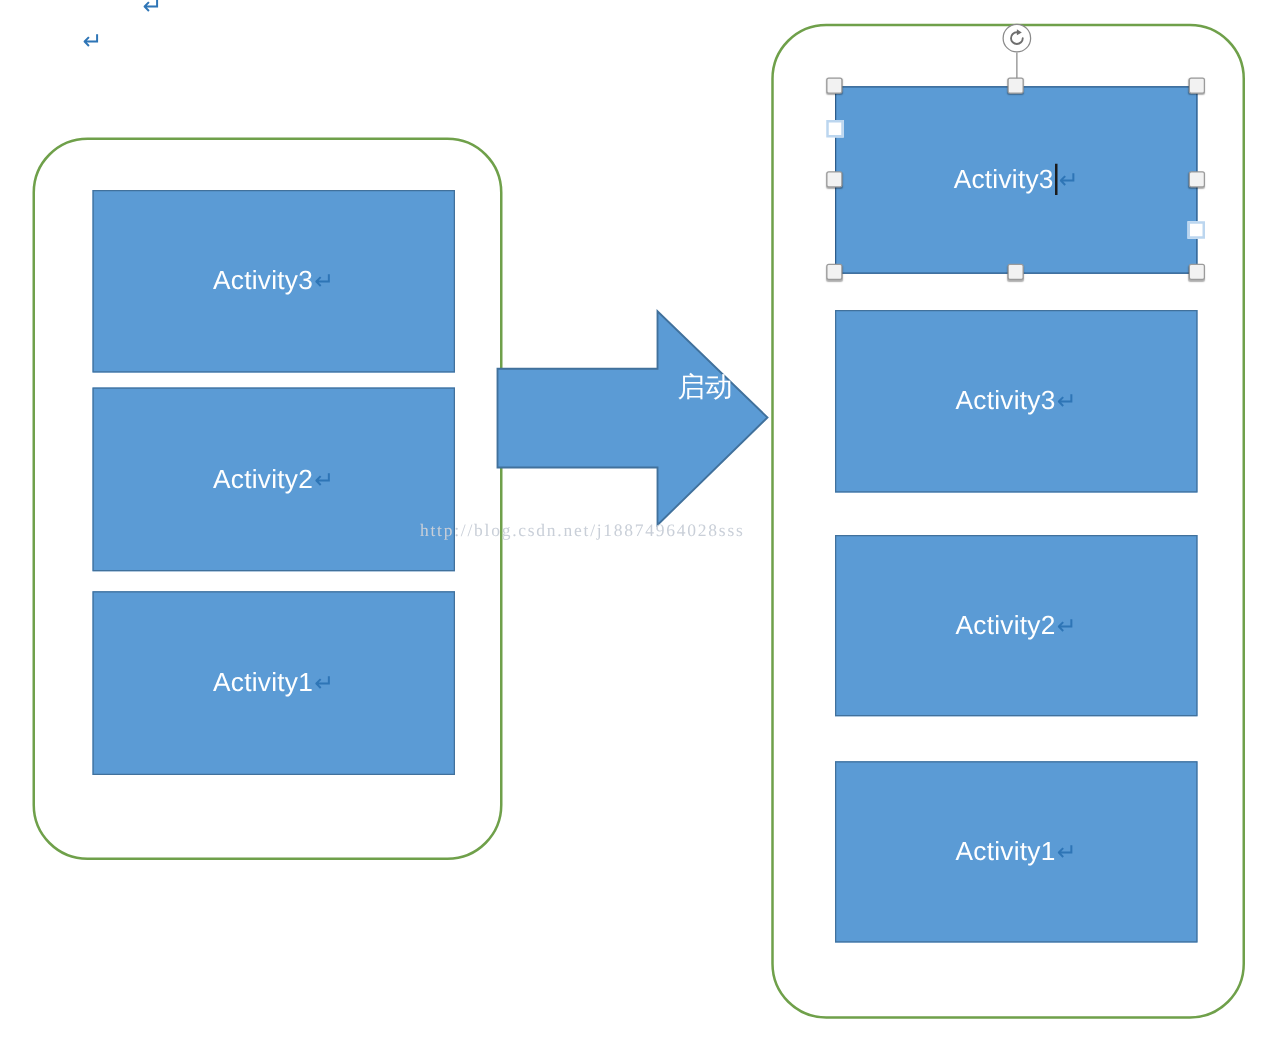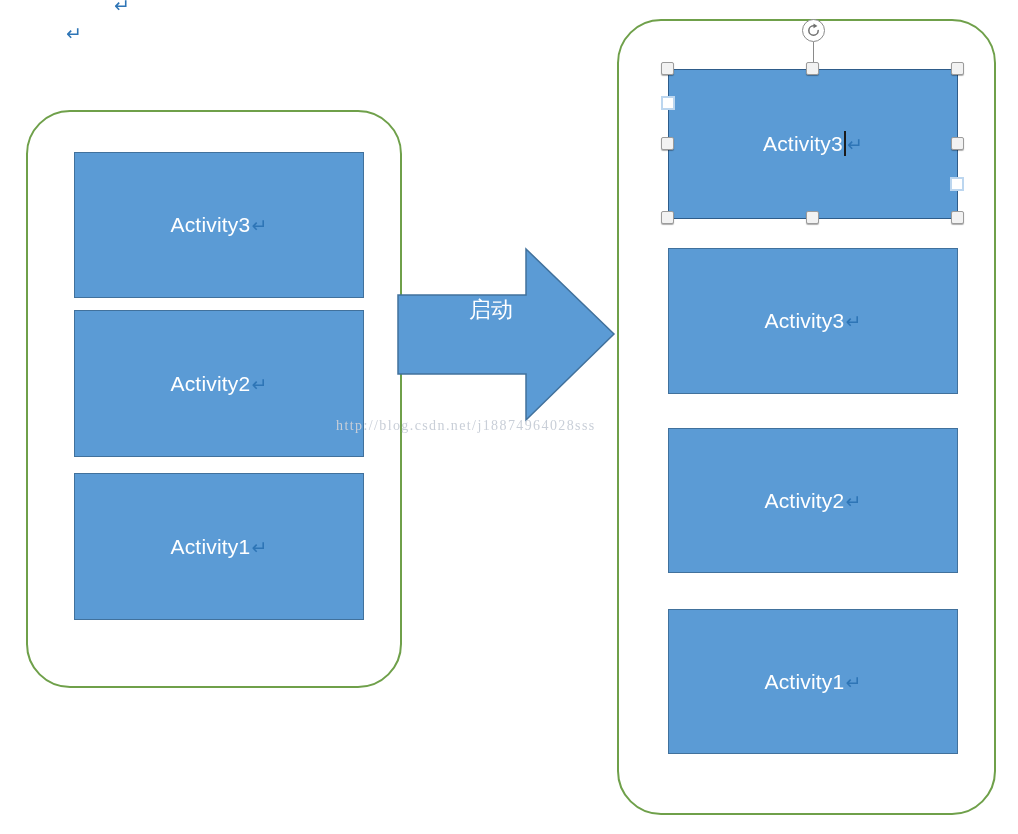--- a/index.html
+++ b/index.html
@@ -129,21 +129,21 @@
     top: 247px;
     width: 220px;
     height: 175px;
   }
   #arrow-shape svg { display: block; }
   .arrow-text {
     position: absolute;
     left: 396px;
     top: 294px;
     width: 190px;
-    text-align: center;
+    text-align: right;
     color: #ffffff;
     font-size: 22px;
     line-height: 32px;
     white-space: nowrap;
     pointer-events: none;
   }
   .arrow-text .pmark-inline {
     color: #2e75b6;
     font-family: "DejaVu Sans", sans-serif;
     font-size: 20px;

